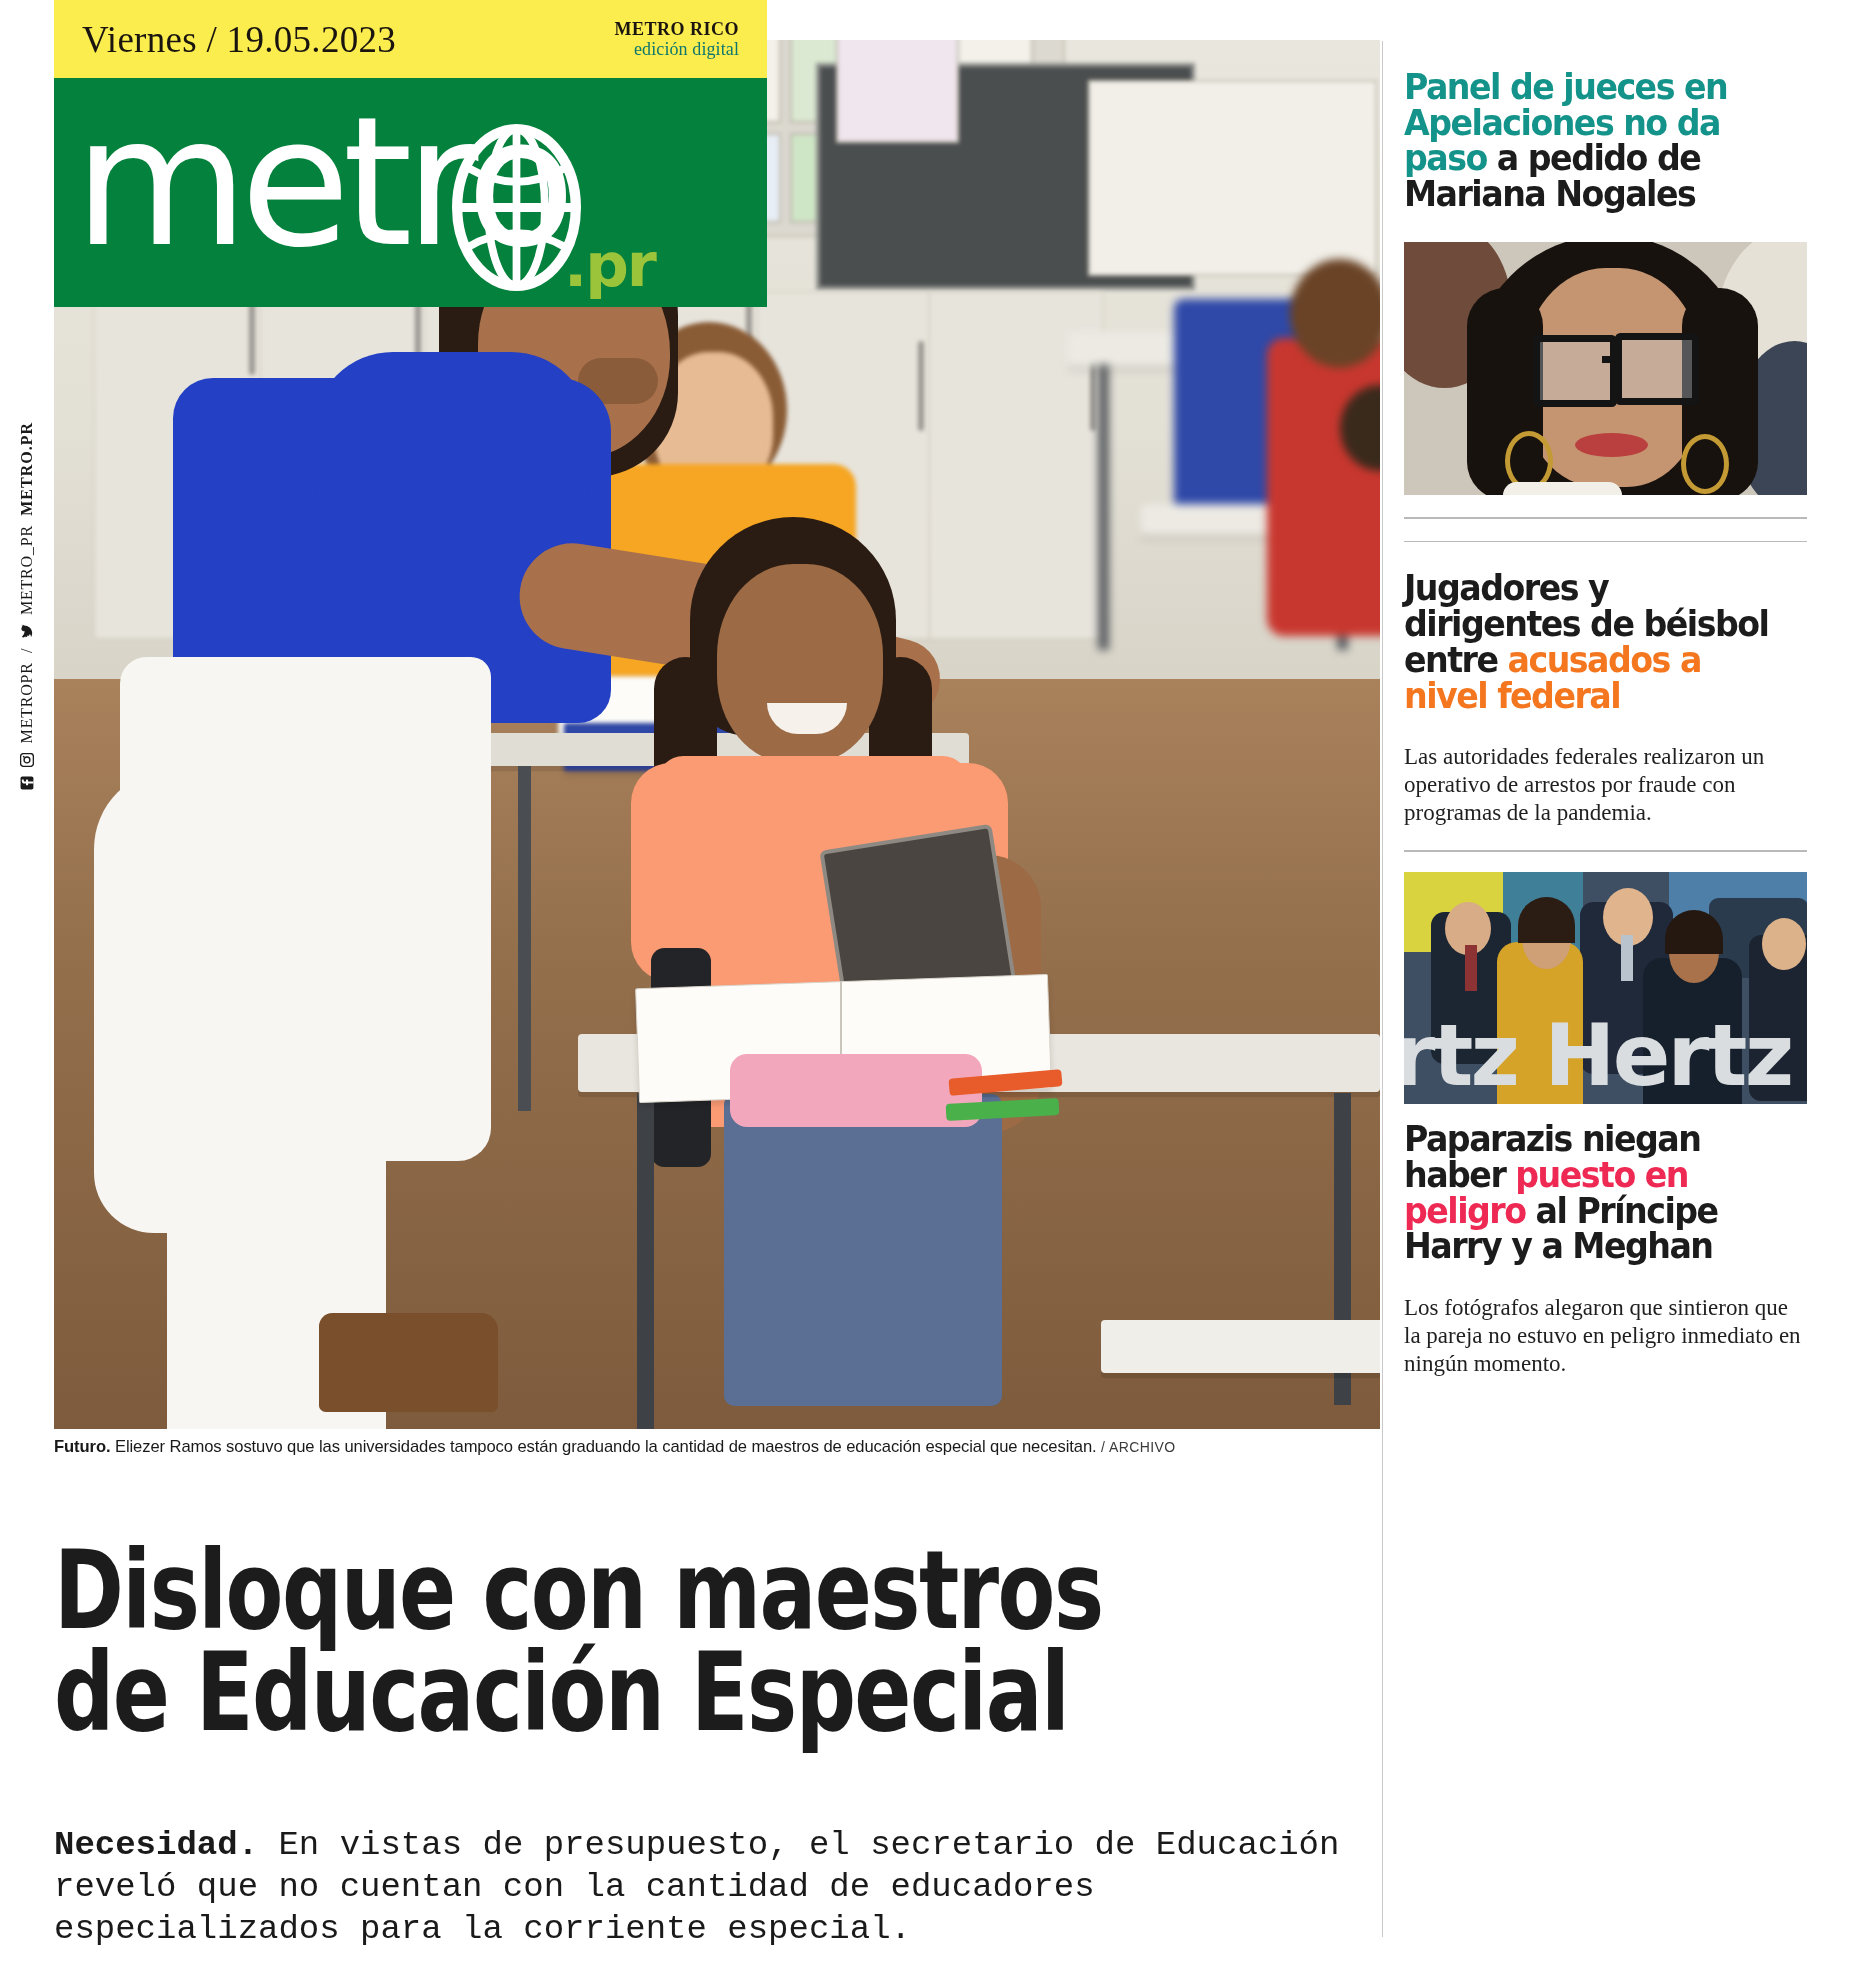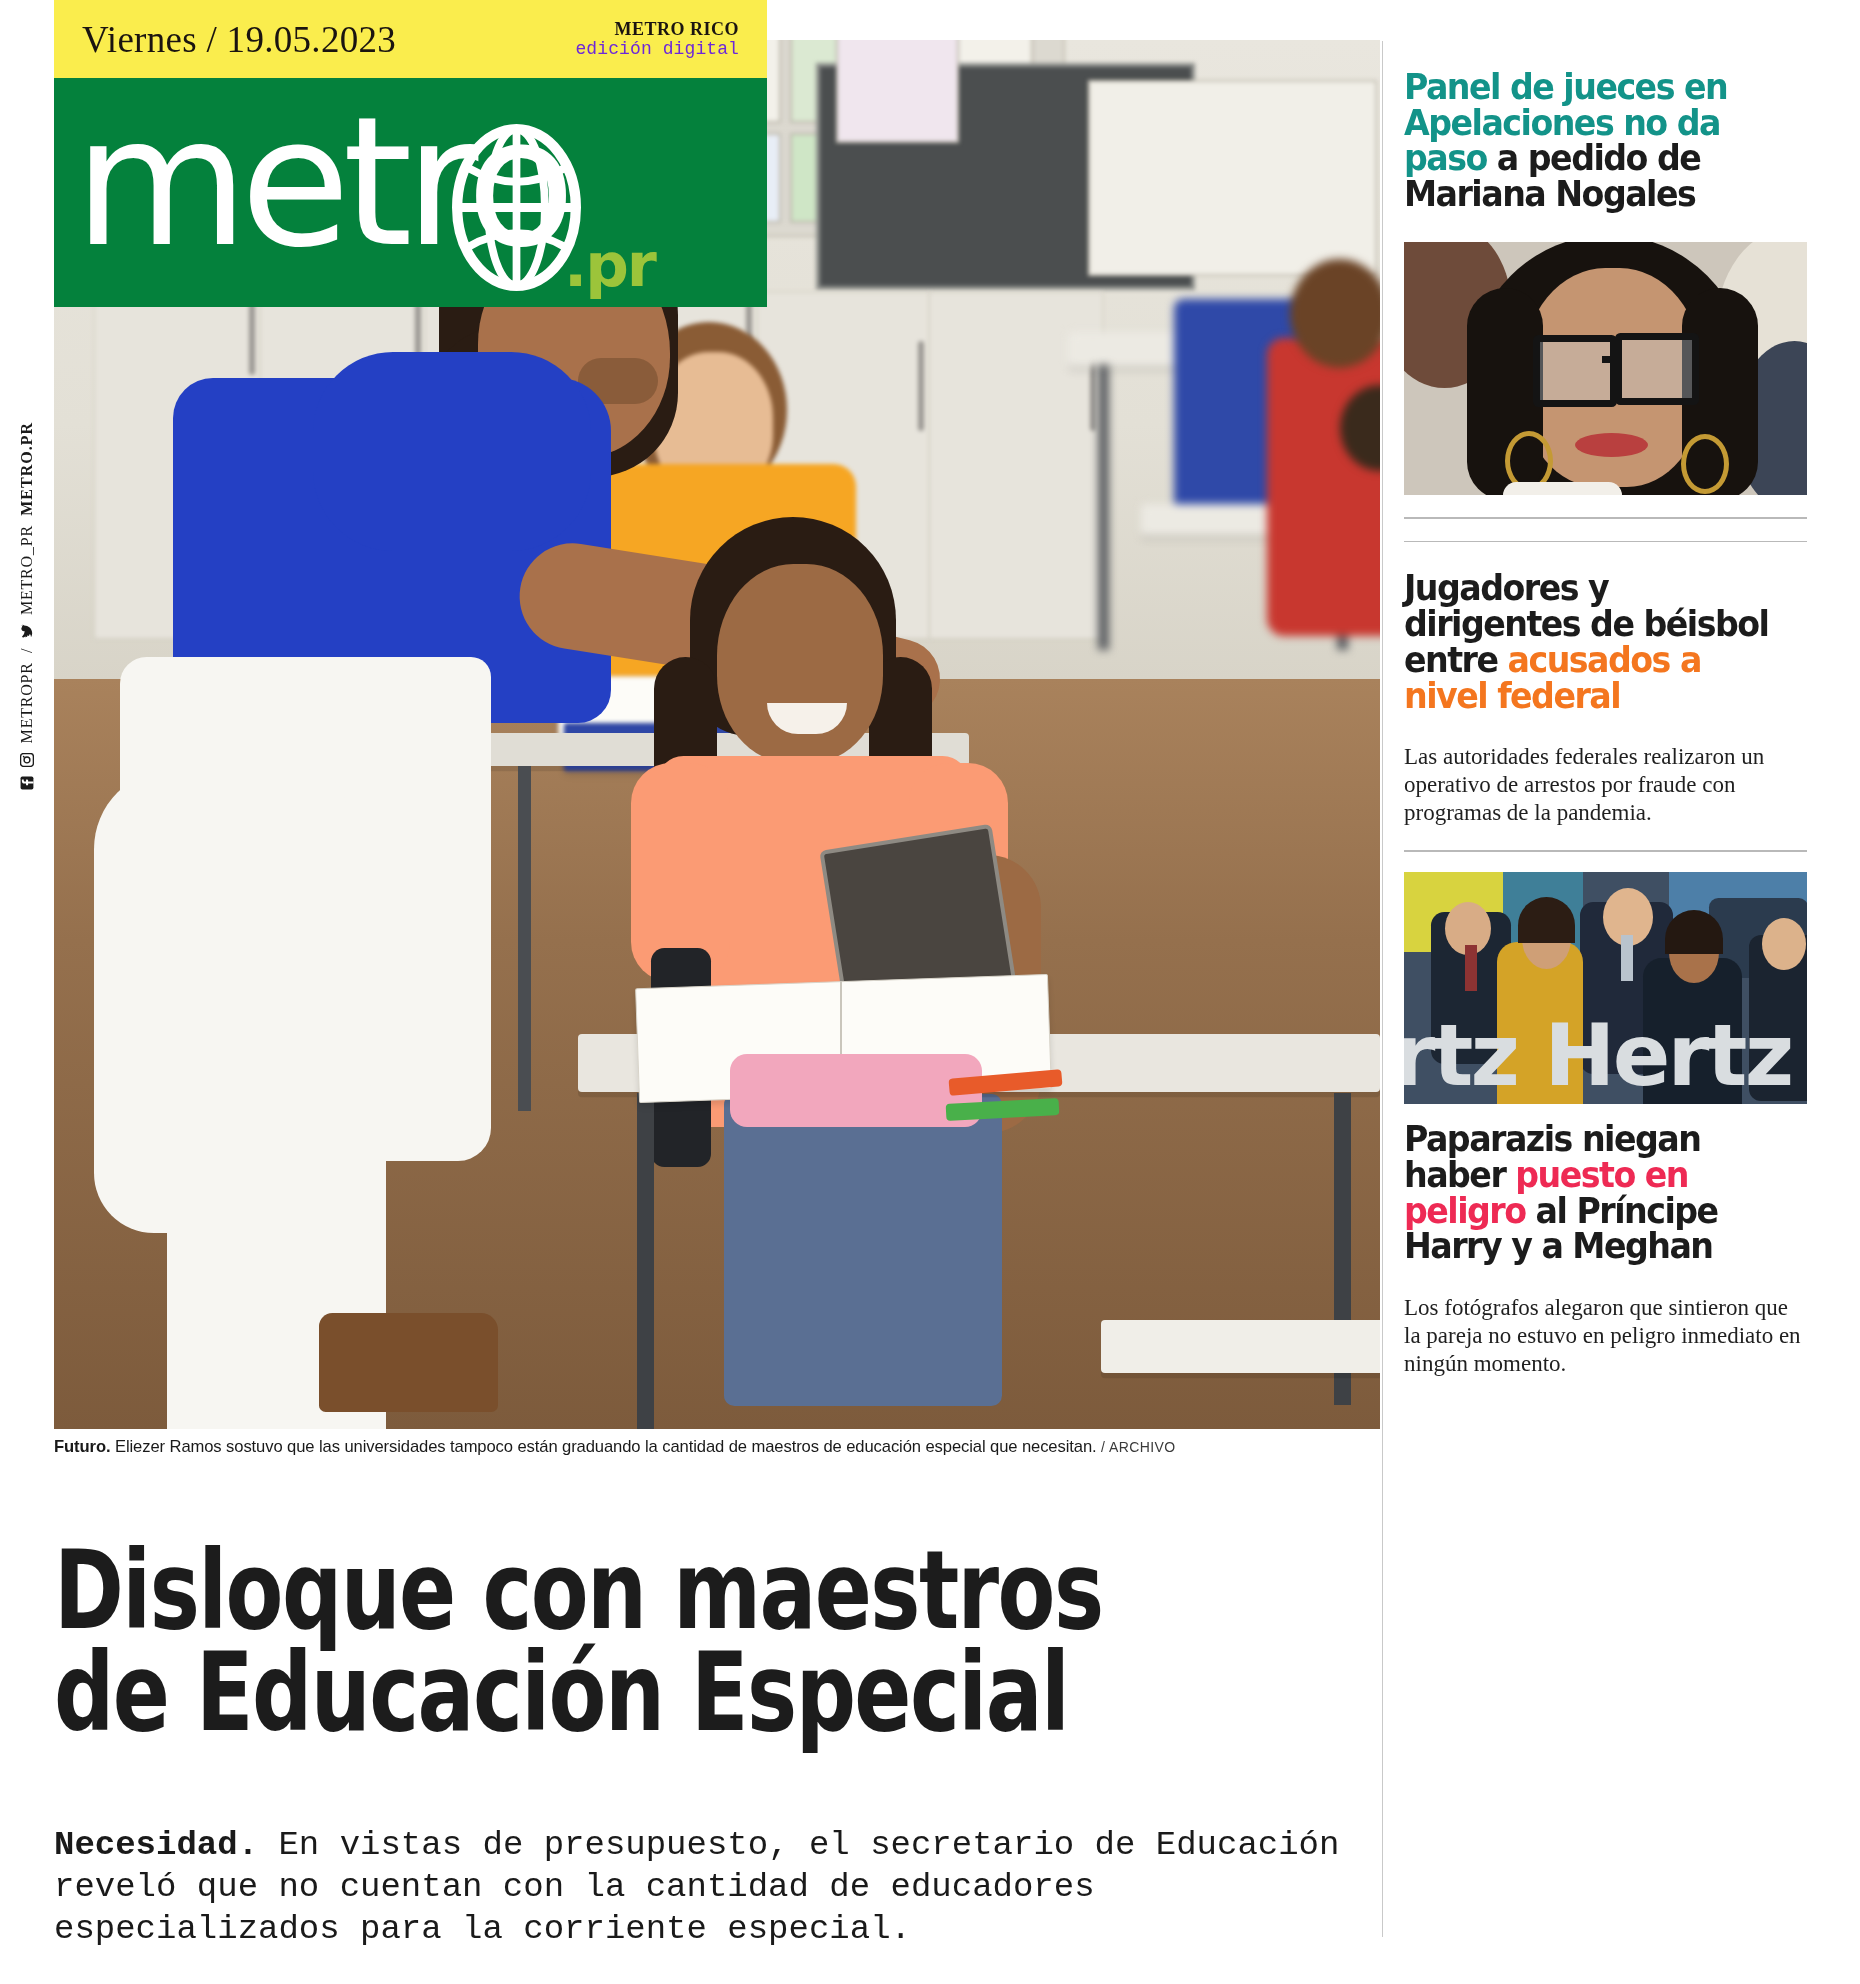--- a/index.html
+++ b/index.html
@@ -98,23 +98,23 @@
     padding-right: 4px;
   }
   .edition-country {
     font-family: "Liberation Serif", serif;
     font-weight: bold;
     font-size: 18px;
     letter-spacing: 0.5px;
     color: #1a1410;
   }
   .edition-kind {
-    font-family: Liberation Mono, monospace;
+    font-family: Liberation Serif, serif;
     font-size: 18px;
-    color: #6d28d9;
+    color: #0f766e;
     letter-spacing: 0.1px;
   }
   .logo-block {
     background: #04813C;
     height: 229px;
     position: relative;
   }
   .logo-wordmark {
     position: absolute;
     left: 20px;

